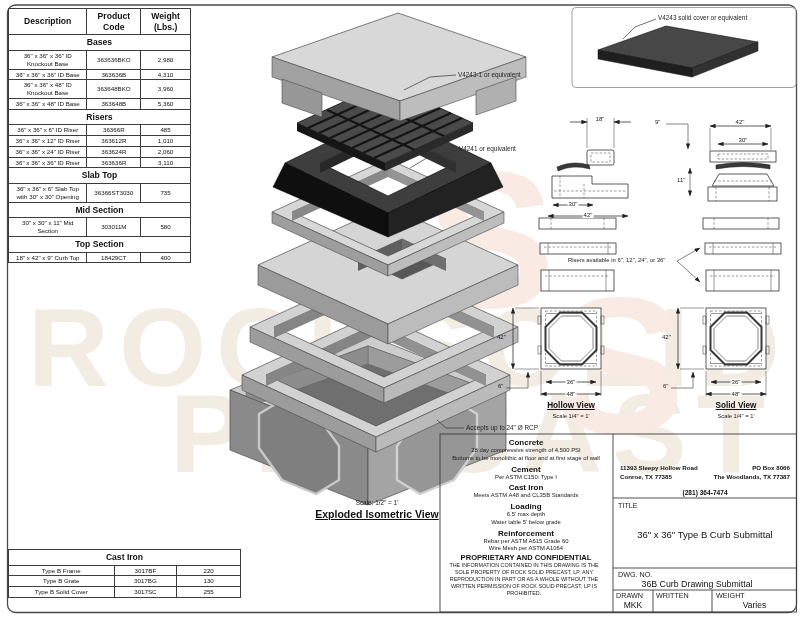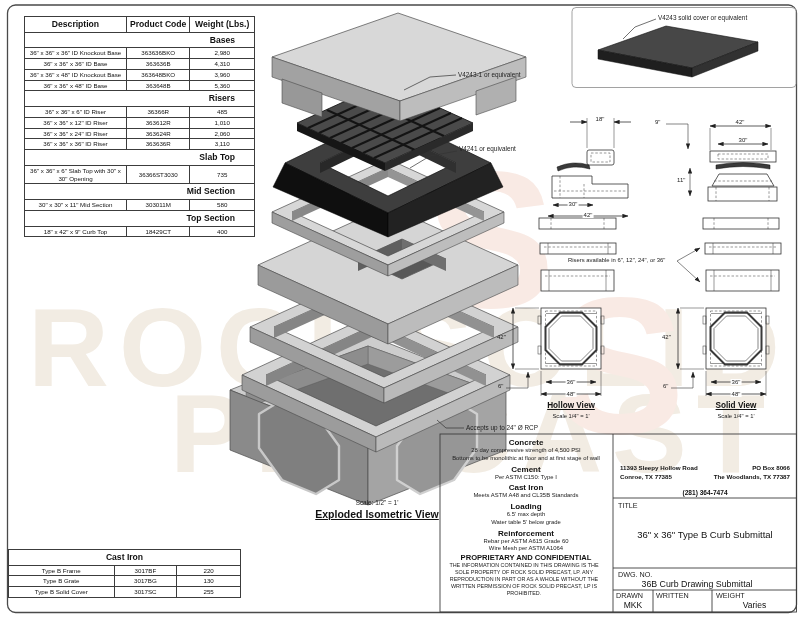--- a/index.html
+++ b/index.html
@@ -11,21 +11,21 @@
   
   svg.lines{position:absolute;left:0;top:0;z-index:1;}
   
   .lbl{position:absolute;z-index:2;font-size:6.4px;color:#222;white-space:nowrap;}
   .dim{position:absolute;z-index:2;font-size:6px;color:#222;white-space:nowrap;}
   .dim.ctr{transform:translateX(-50%);background:#fff;padding:0 1px;}
   
   table.grid{position:absolute;z-index:2;border-collapse:collapse;background:transparent;}
   table.grid td,table.grid th{border:1px solid #3c3c3c;font-size:6.2px;padding:1px 2px;text-align:center;line-height:1.25;}
   table.grid th{font-size:8.6px;font-weight:bold;padding:2px 2px;}
-  table.grid td.sec{font-size:8.6px;font-weight:bold;padding:2px 19px;text-align:right;}
+  table.grid td.sec{font-size:8.6px;font-weight:bold;padding:2px 19px;}
   
   .notes{position:absolute;z-index:2;text-align:center;}
   .note-h{font-weight:bold;font-size:8px;margin-top:2px;}
   .note-l{font-size:5.9px;line-height:1.32;color:#222;}
   .prop-h{font-weight:bold;font-size:7.6px;}
   .prop-t{font-size:5.4px;line-height:1.3;width:160px;color:#222;}
   
   .tb-company{position:absolute;z-index:2;font-size:13.5px;font-weight:bold;text-align:center;}
   .tb-addr{position:absolute;z-index:2;display:flex;justify-content:space-between;font-size:6.2px;font-weight:bold;line-height:1.5;}
   .tb-addr .r{text-align:right;}
@@ -249,21 +249,21 @@
       <rect x="440" y="434" width="356.5" height="178"></rect>
       <line x1="613" y1="434" x2="613" y2="612"></line>
       <line x1="613" y1="498" x2="796.5" y2="498"></line>
       <line x1="613" y1="568" x2="796.5" y2="568"></line>
       <line x1="613" y1="590" x2="796.5" y2="590"></line>
       <line x1="653" y1="590" x2="653" y2="612"></line>
       <line x1="712" y1="590" x2="712" y2="612"></line>
     </g>
   </svg>
 
-  <table class="grid" style="left:24px;top:8px;width:231px;margin-top:8px;">
+  <table class="grid" style="left:8px;top:8px;width:183px;">
     <colgroup>
         <col style="width:98px">
         <col style="width:61px">
         <col style="width:62px">
       </colgroup>
     <thead>
       <tr>
         <th>Description</th>
         <th>Product Code</th>
         <th>Weight (Lbs.)</th>

